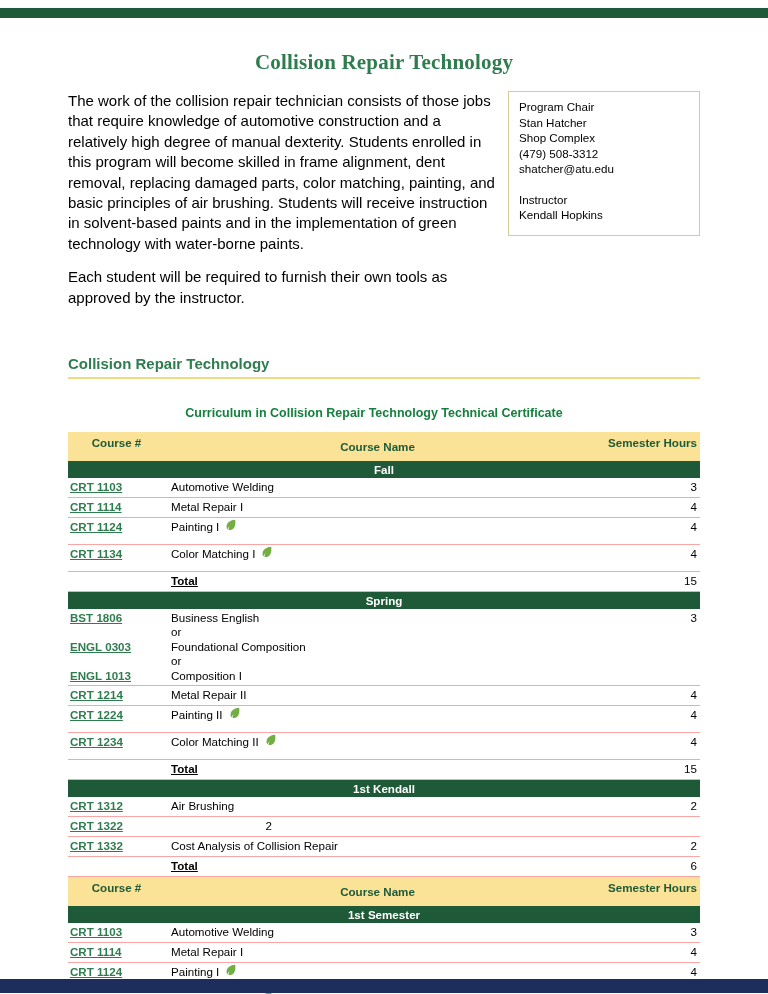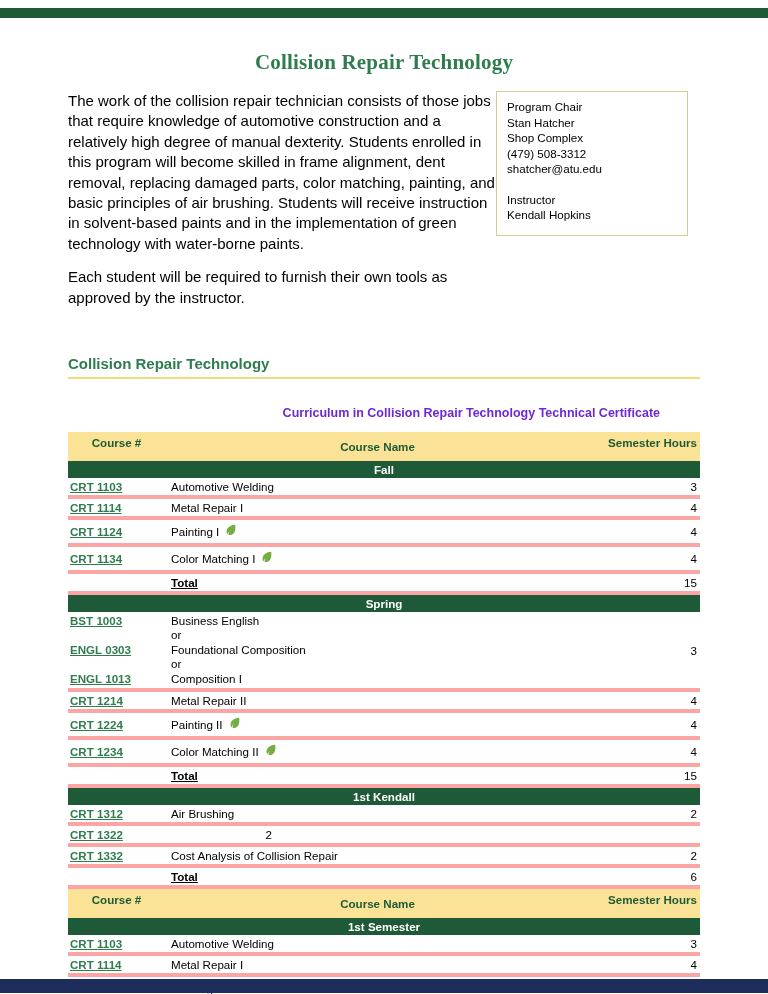--- a/index.html
+++ b/index.html
@@ -15,50 +15,50 @@
   .page-title {
     margin-top:32px; text-align:center;
     font-family:"Liberation Serif", serif;
     font-size:21px; font-weight:bold; color:#2F7D4E; letter-spacing:.2px;
   }
 
   .intro-row { display:flex; align-items:flex-start; margin-top:16px; }
   .intro-col { width:428px; font-size:15px; line-height:1.36; }
   .intro-col p { margin:0 0 13px 0; }
   .contact-box {
-    width:192px;
+    margin-left:12px; width:192px;
     border:1px solid #D6CD96; padding:7px 10px 12px 10px;
     font-size:11.6px; line-height:1.34;
   }
   .contact-box .line { white-space:nowrap; }
   .contact-gap { height:15px; }
 
   .section-heading {
     margin-top:34px; padding-bottom:5px;
     border-bottom:2px solid #EFDC7E;
     color:#2F7D4E; font-size:15px; font-weight:bold;
   }
 
   .tbl-title {
-    margin:26px 40px 10px 20px; text-align:right;
-    color:#6d28d9; font-size:12.5px; font-weight:bold; line-height:1.35;
+    margin:26px 40px 10px 20px; text-align:center;
+    color:#15803d; font-size:12.5px; font-weight:bold; line-height:1.35;
   }
   .thead { display:flex; background:#FAE296; color:#1F5A38; font-weight:bold; font-size:11.6px; }
   .thead .c-course { width:97px; padding:4px 14px; text-align:center; }
   .thead .c-name  { flex:1; padding:8px 6px; text-align:center; }
   .thead .c-hours { width:110px; padding:4px 3px; text-align:right; }
 
   .band {
     background:#1F5A38; color:#ffffff; text-align:center;
     font-weight:bold; font-size:11.6px; padding:2px 12px;
   }
 
   .row {
-    display:flex; align-items:center;
-    border-bottom:4px solid #fca5a5; font-size:11.6px; min-height:20px;
+    display:flex; align-items:flex-start;
+    border-bottom:1px solid #fca5a5; font-size:11.6px; min-height:20px;
   }
   .row.leaf-row { min-height:27px; }
   .cell-course { width:97px; padding:2px 2px; }
   .cell-name   { flex:1; padding:2px 6px; display:flex; align-items:center; gap:5px; }
   .cell-hours  { width:110px; padding:2px 3px; text-align:right; }
 
   .row.group-row .cell-name { display:block; }
   .g-line { line-height:14.5px; min-height:14.5px; }
 
   .course-link { color:#2F7D4E; font-weight:bold; text-decoration:underline; cursor:pointer; }
@@ -142,21 +142,21 @@
       <div class="row">
         <div class="cell-course"></div>
         <div class="cell-name">
           <span class="total-label">Total</span>
         </div>
         <div class="cell-hours">15</div>
       </div>
       <div class="band">Spring</div>
       <div class="row group-row">
         <div class="cell-course">
-          <div class="g-line"><span class="course-link">BST 1003</span></div>
+          <div class="g-line"><span class="course-link">BST 1806</span></div>
           <div class="g-line"></div>
           <div class="g-line"><span class="course-link">ENGL 0303</span></div>
           <div class="g-line"></div>
           <div class="g-line"><span class="course-link">ENGL 1013</span></div>
         </div>
         <div class="cell-name">
           <div class="g-line">Business English</div>
           <div class="g-line">or</div>
           <div class="g-line">Foundational Composition</div>
           <div class="g-line">or</div>

